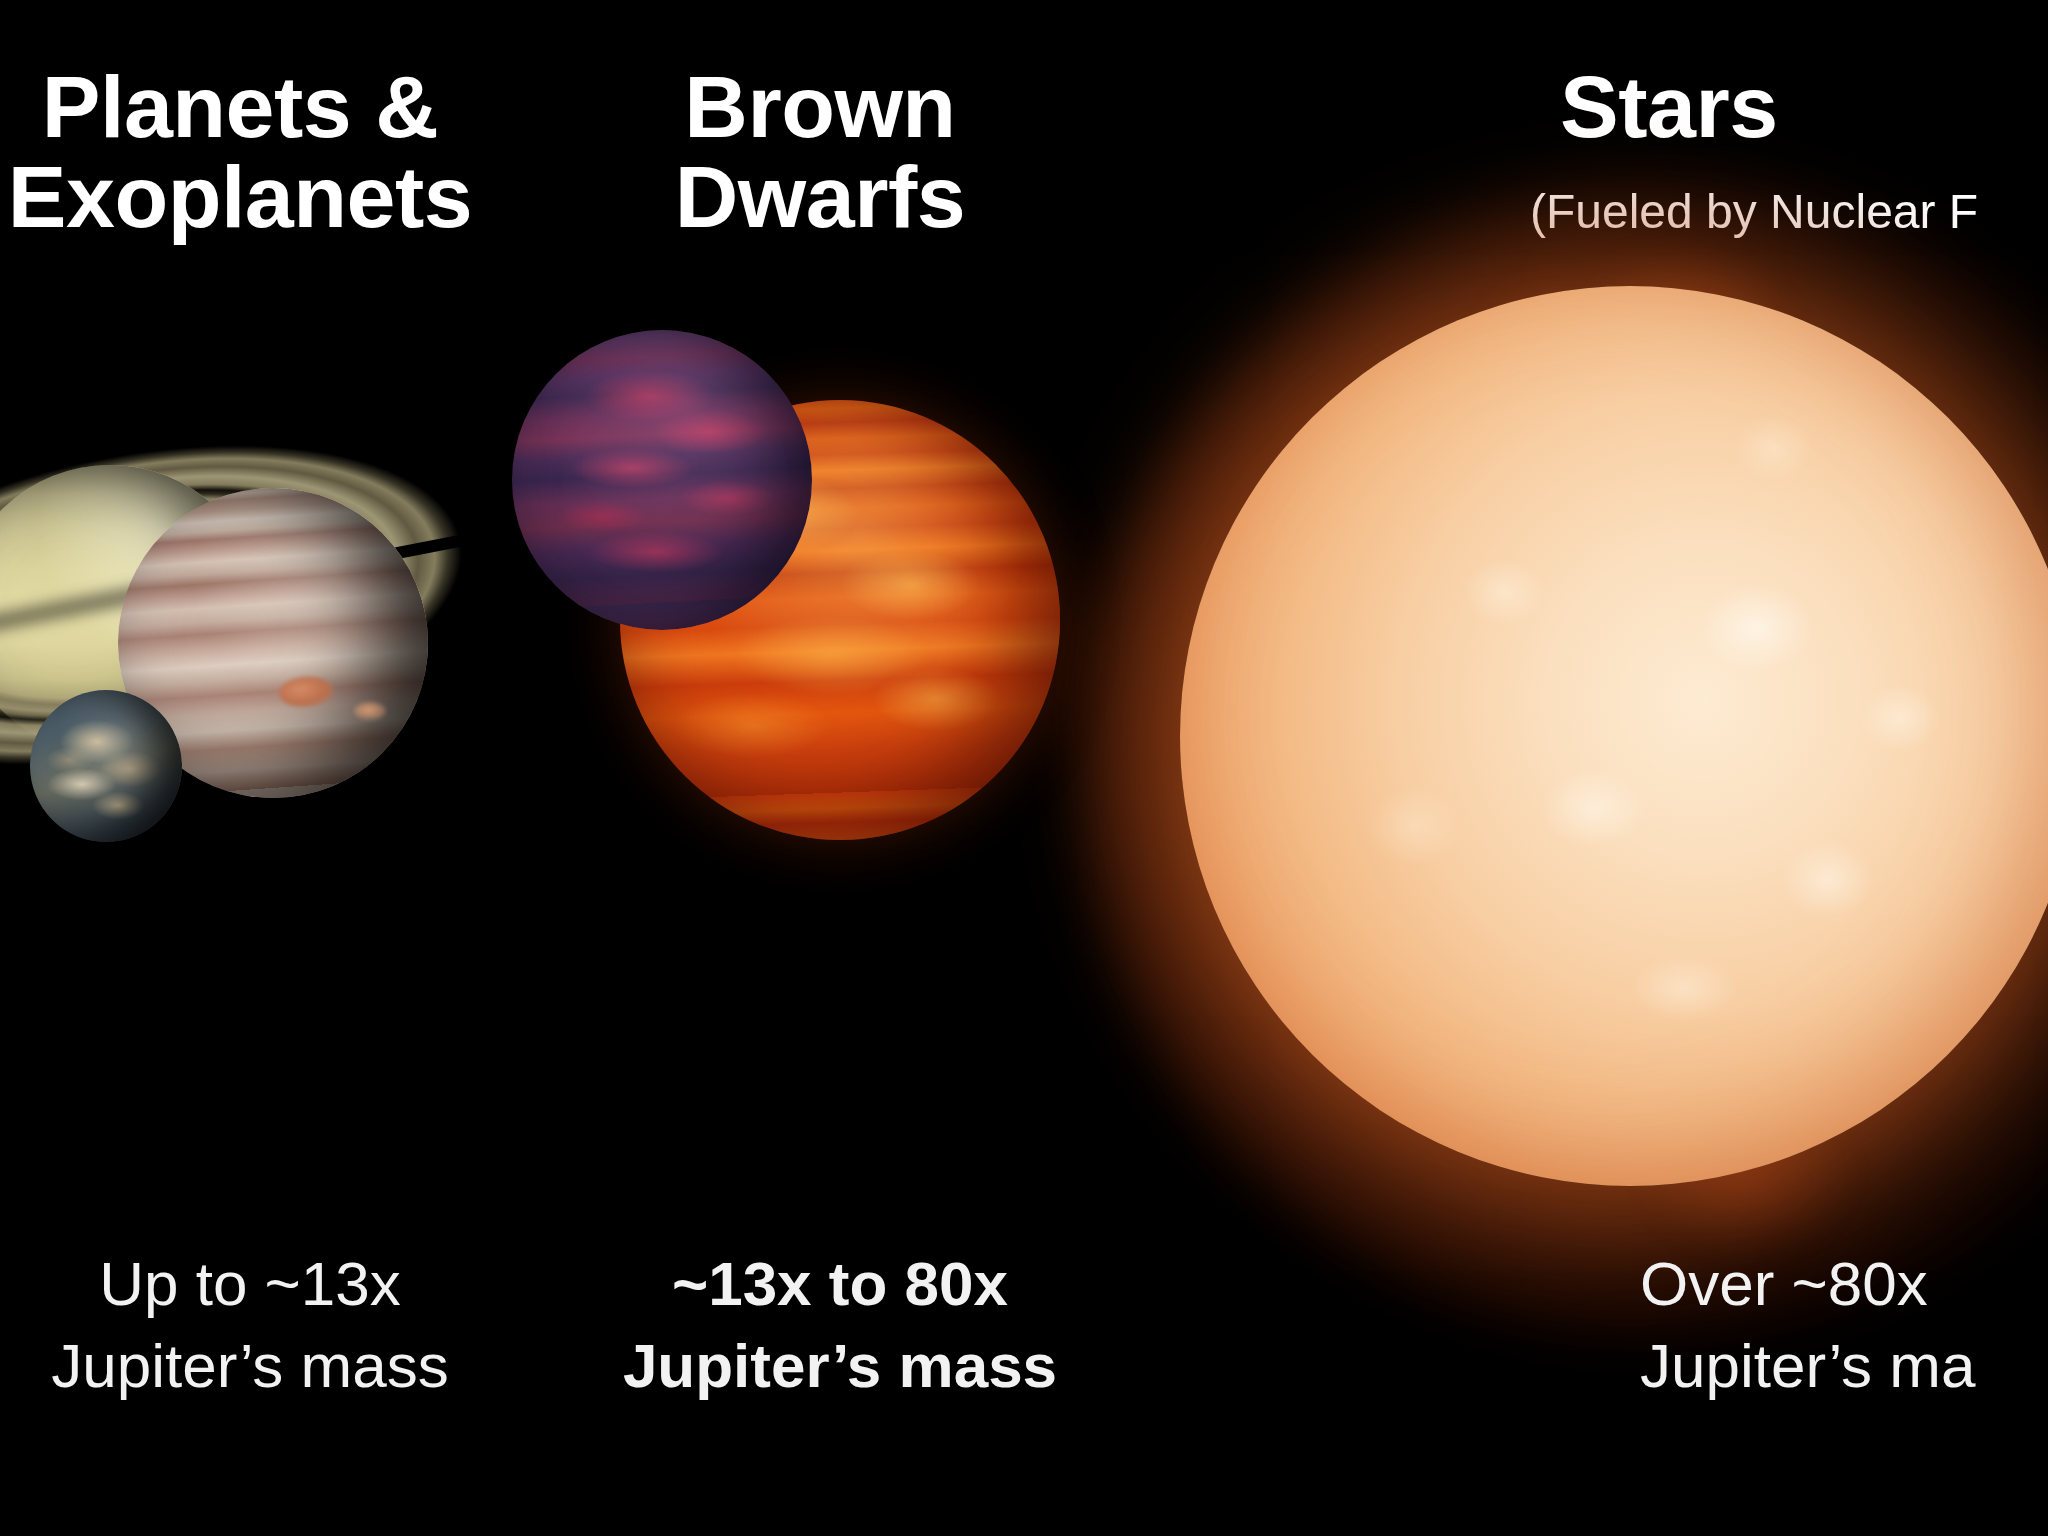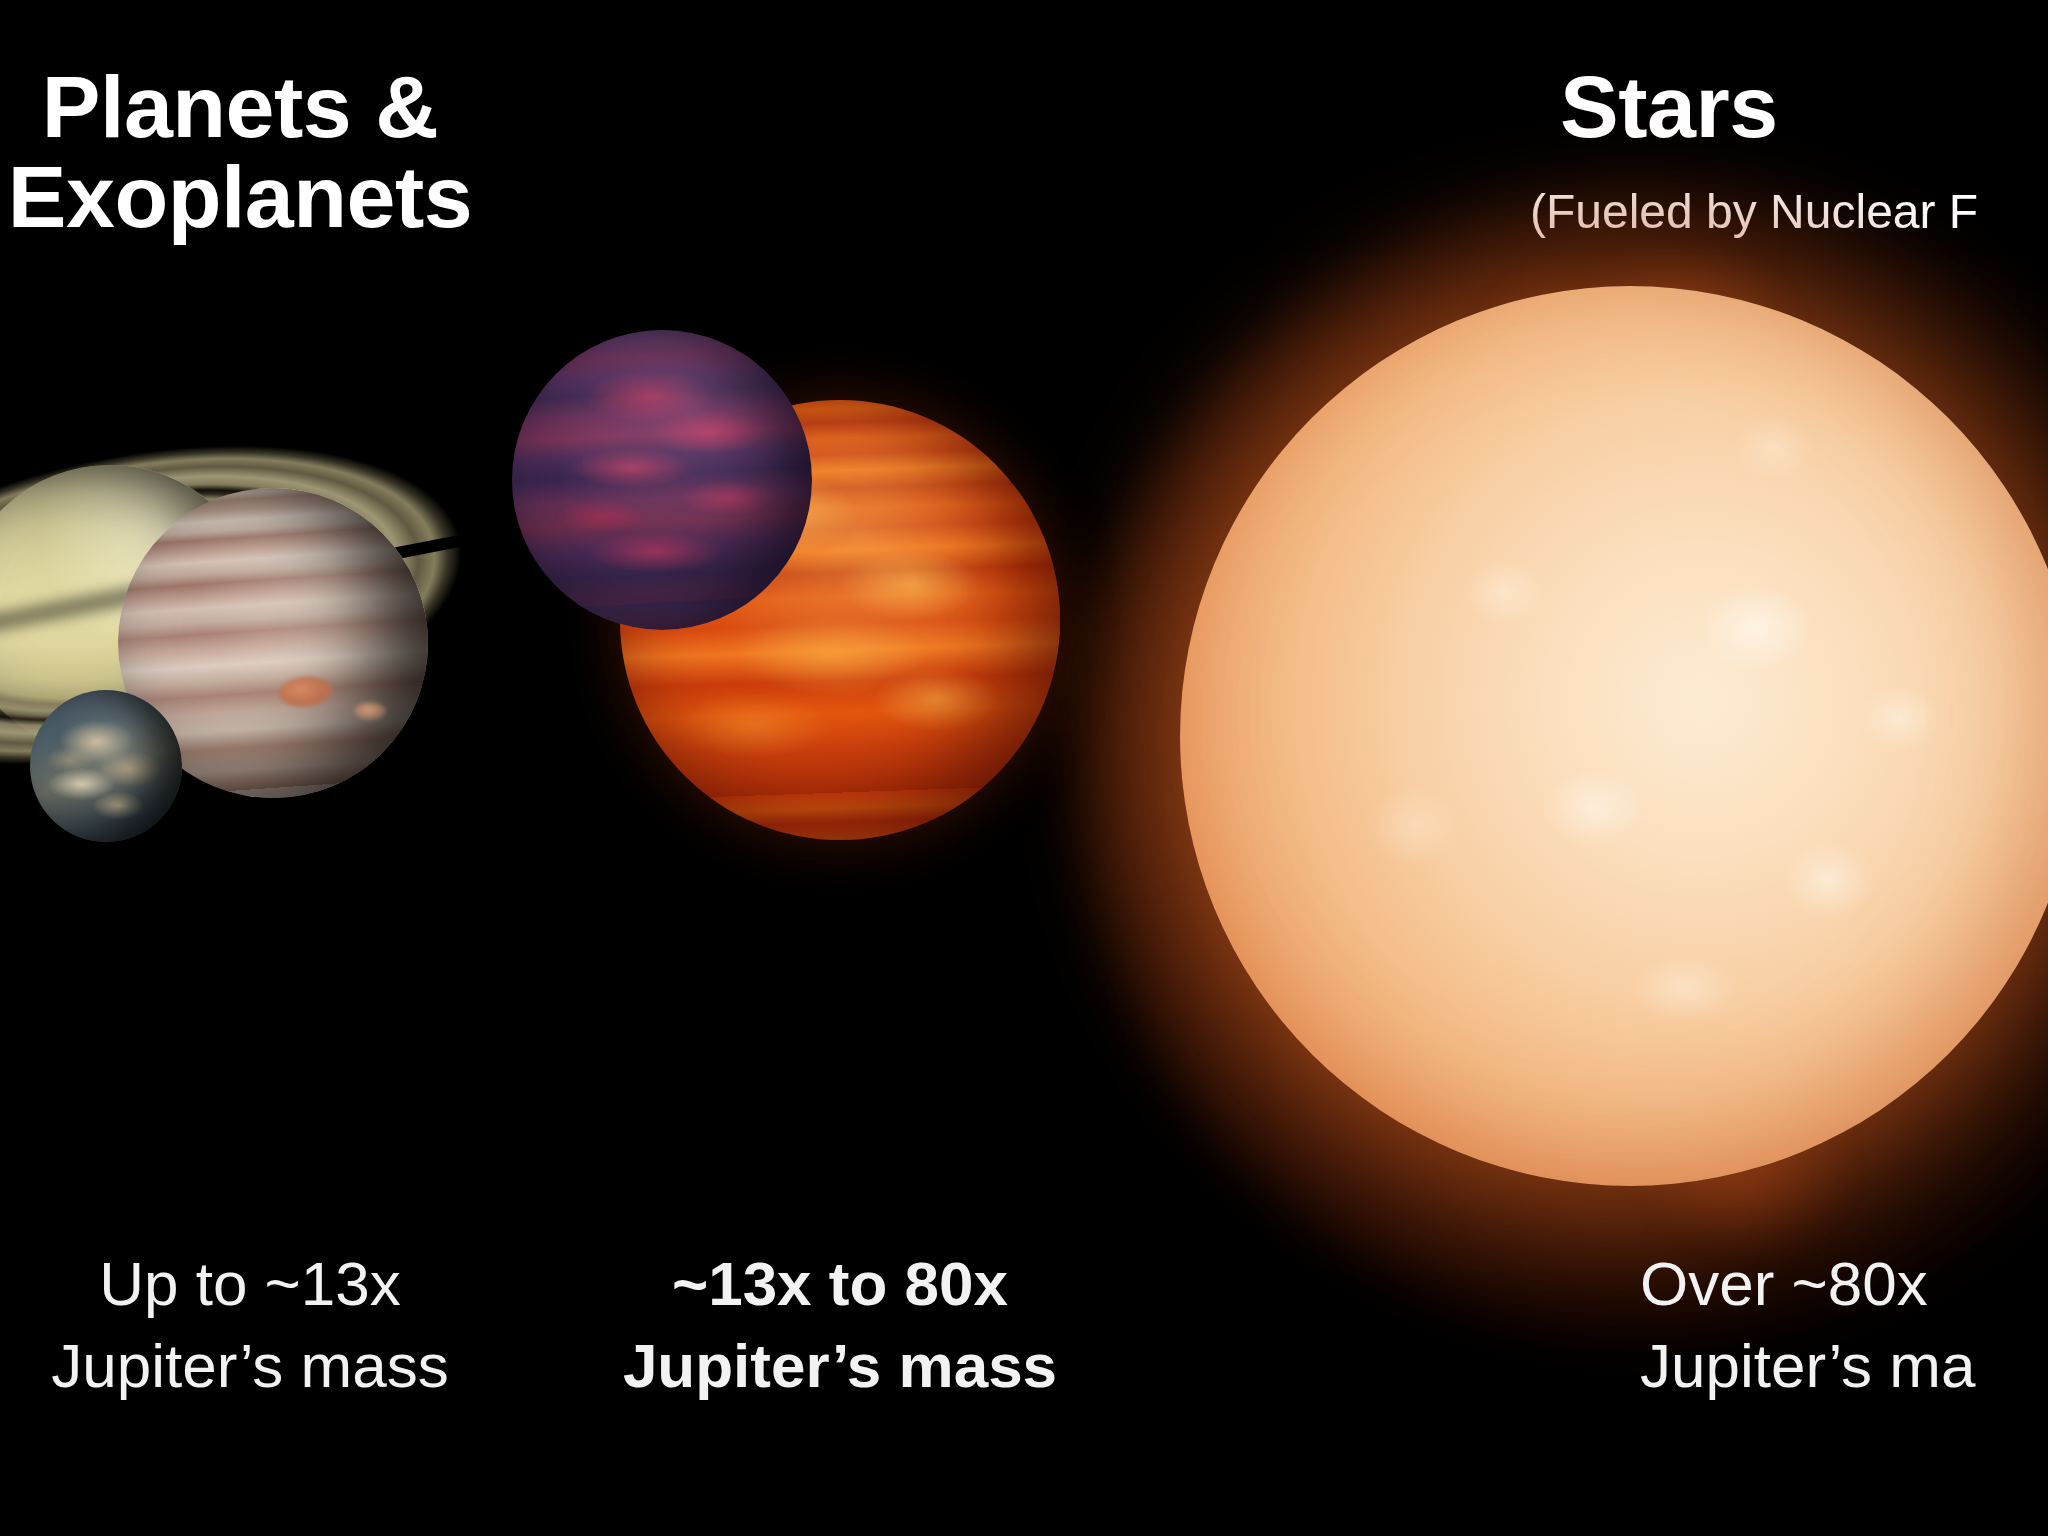--- a/index.html
+++ b/index.html
@@ -348,20 +348,22 @@
   </div>
 
   <div id="earth" class="body"></div>
 
   <div id="bd-large" class="body"></div>
   <div id="bd-small" class="body"></div>
 
   <div id="heading-planets" class="col-heading">Planets &amp;
 Exoplanets</div>
 
+  <div id="heading-browndwarfs" class="col-heading">Brown
+Dwarfs</div>
 
   <div id="heading-stars" class="col-heading">Stars</div>
 
   <div id="subheading-stars" class="col-subheading">(Fueled by Nuclear F</div>
 
   <div id="caption-planets" class="col-caption">Up to ~13x
 Jupiter’s mass</div>
 
   <div id="caption-browndwarfs" class="col-caption">~13x to 80x
 Jupiter’s mass</div>

